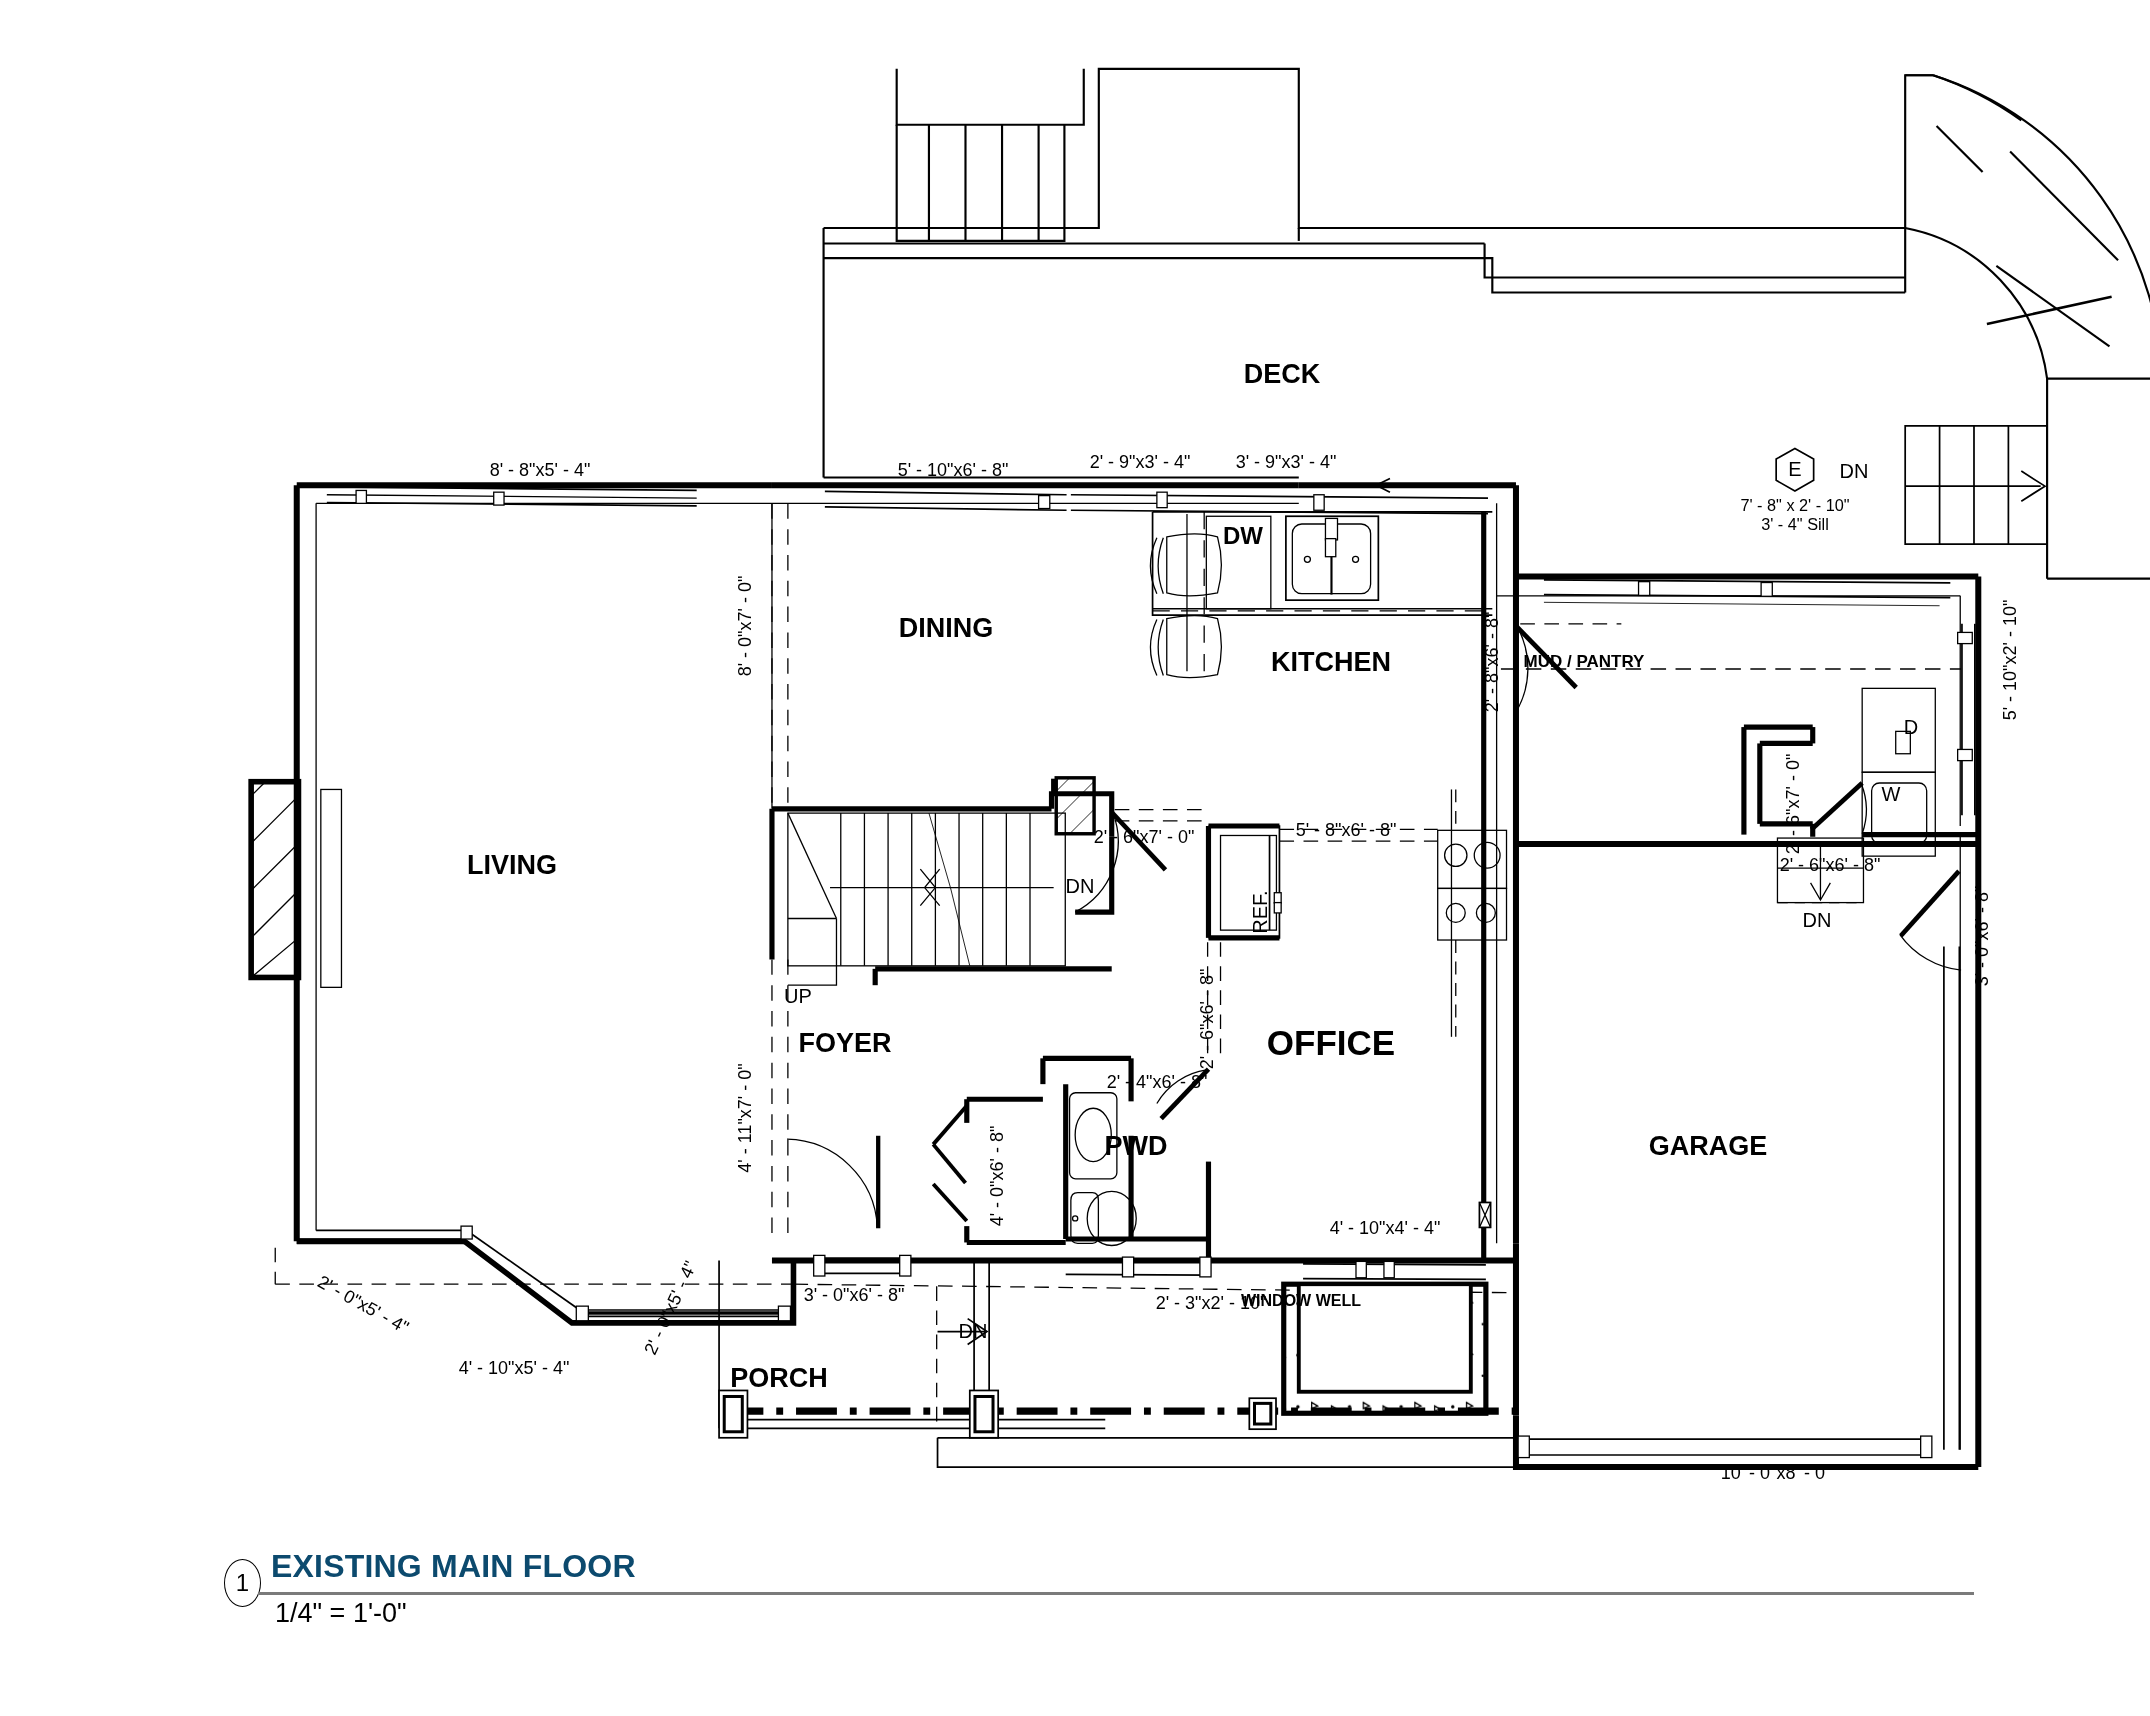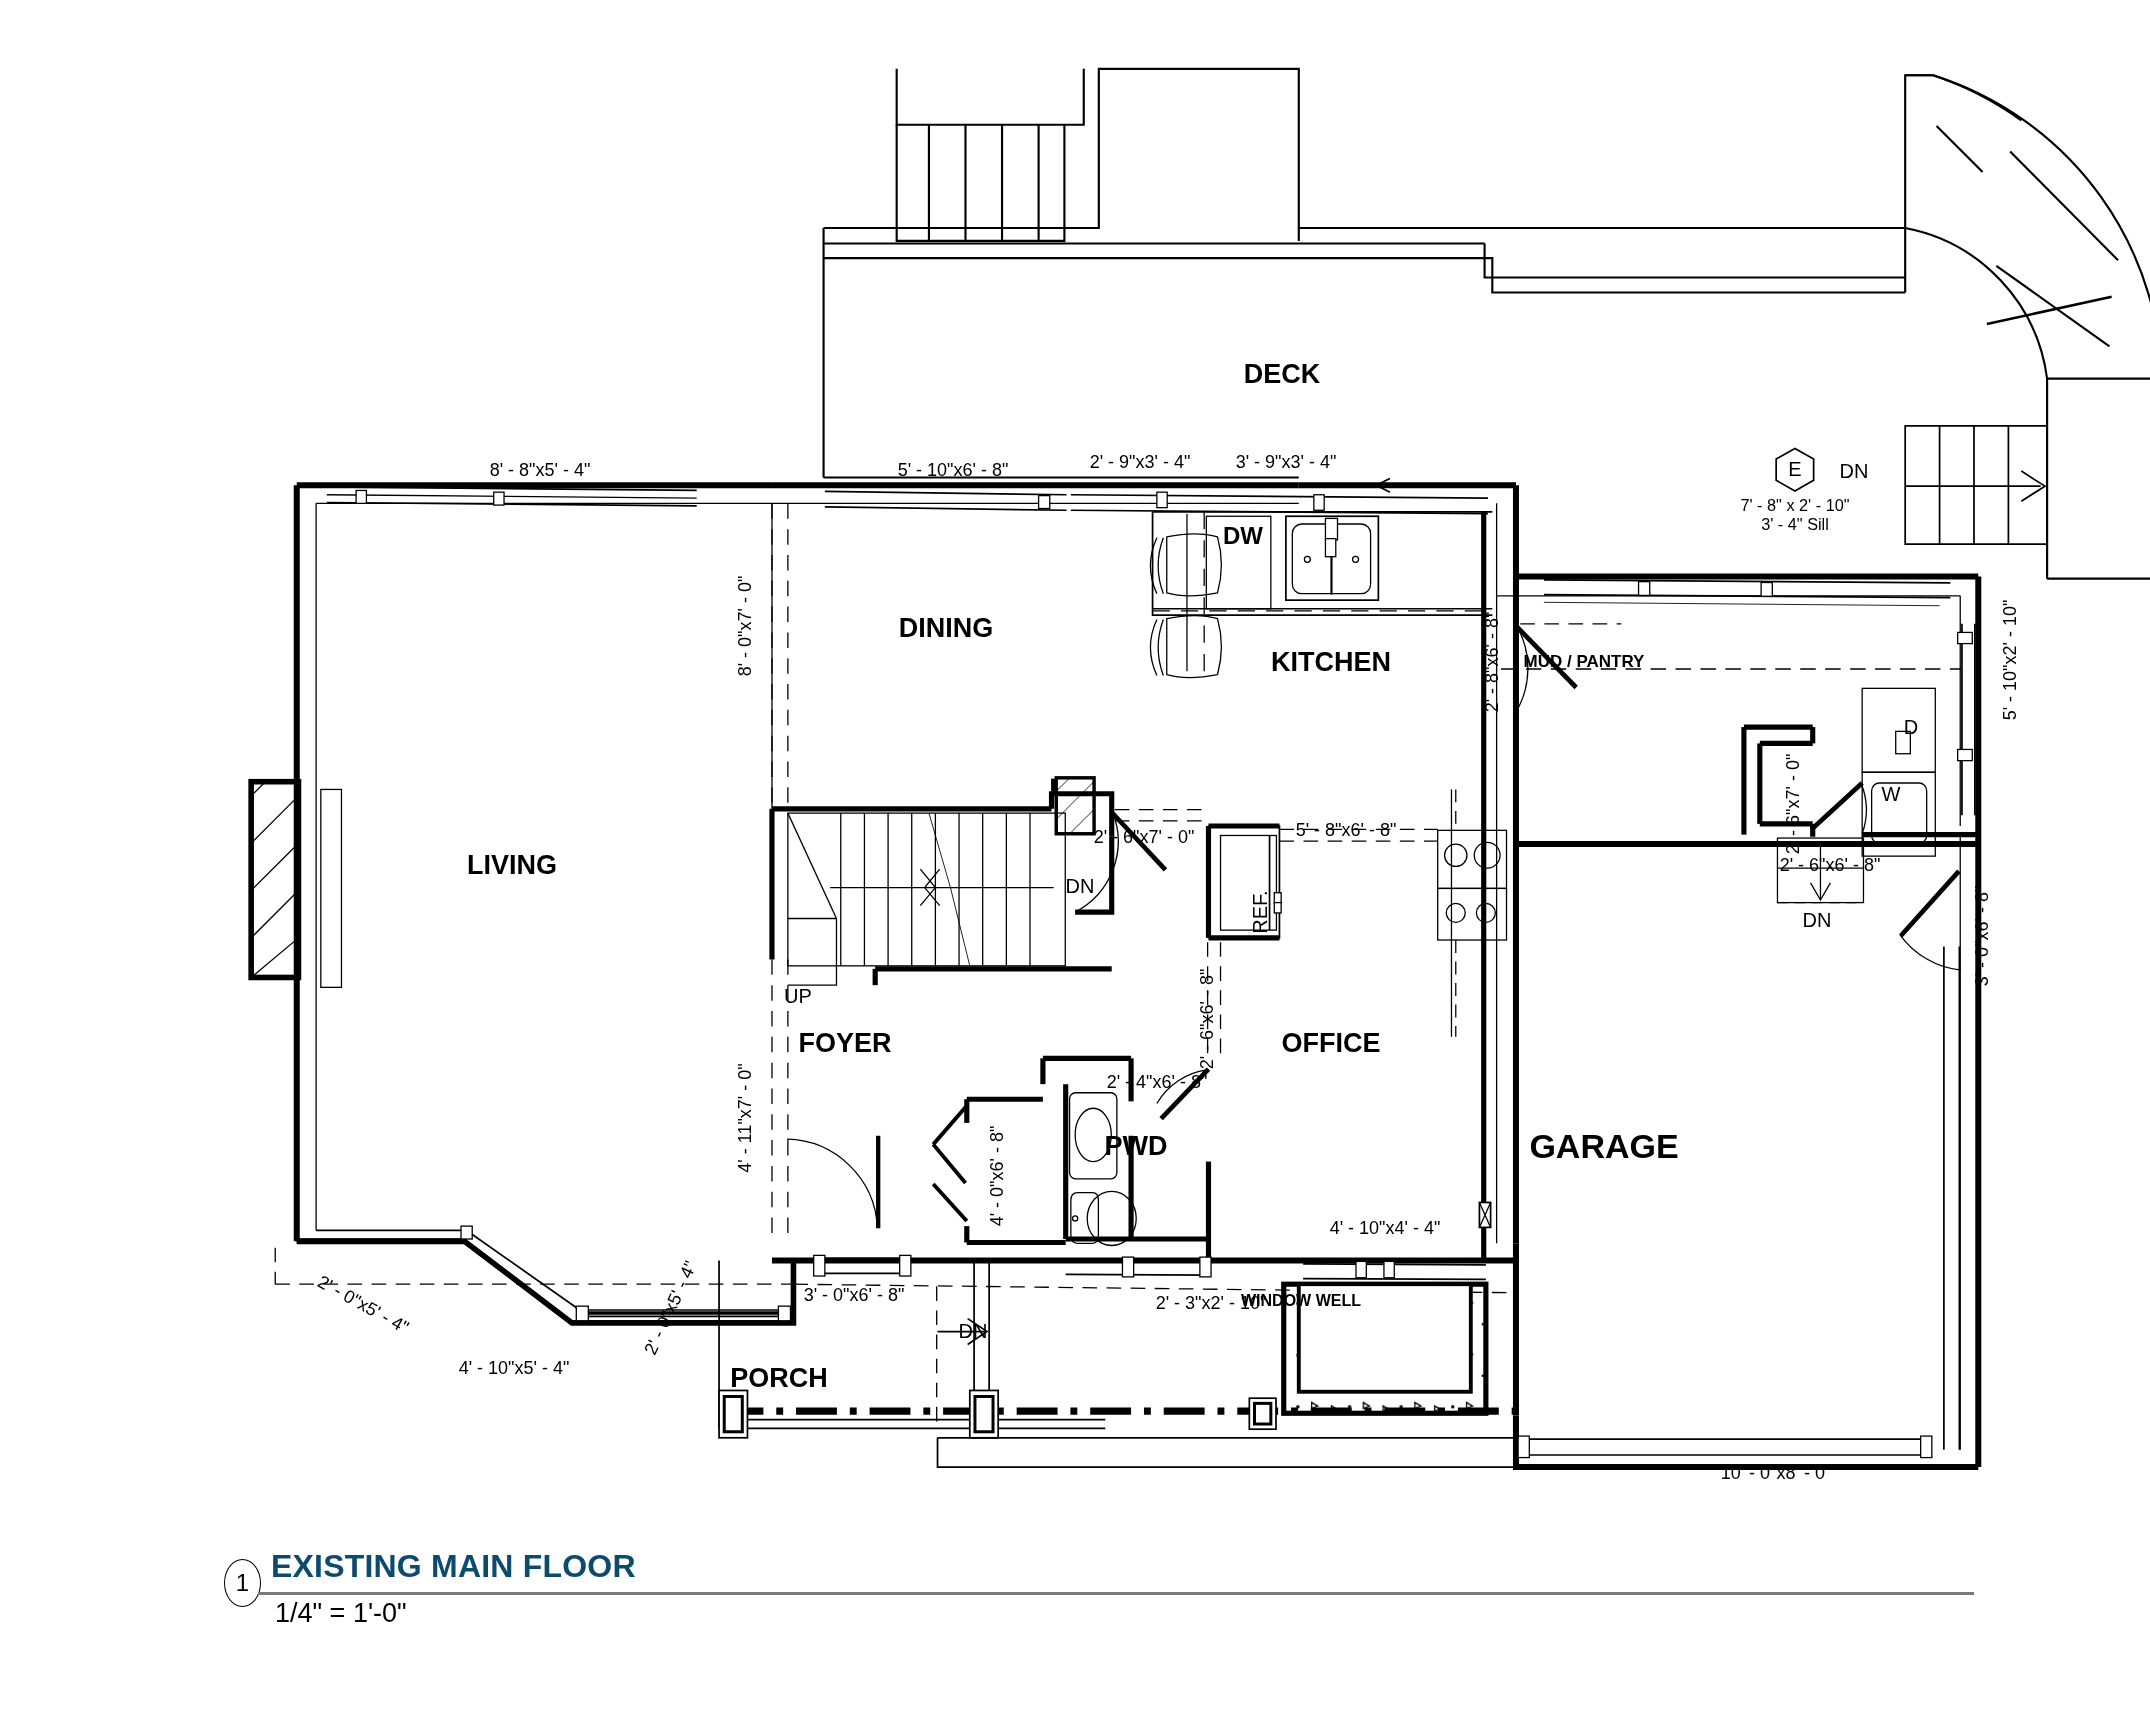--- a/index.html
+++ b/index.html
@@ -472,23 +472,23 @@
     </g>
   </svg>
 
   <div id="textlayer">
       <div class="lbl room" style="left: 1282px; top: 374px; font-size: 27px; font-weight: 700; transform: translate(-50%, -50%);">DECK</div>
       <div class="lbl room" style="left: 946px; top: 628px; font-size: 27px; font-weight: 700; transform: translate(-50%, -50%);">DINING</div>
       <div class="lbl room" style="left: 1331px; top: 662px; font-size: 27px; font-weight: 700; transform: translate(-50%, -50%);">KITCHEN</div>
       <div class="lbl room" style="left: 1584px; top: 662px; font-size: 17px; font-weight: 700; transform: translate(-50%, -50%);">MUD / PANTRY</div>
       <div class="lbl room" style="left: 512px; top: 865px; font-size: 27px; font-weight: 700; transform: translate(-50%, -50%);">LIVING</div>
       <div class="lbl room" style="left: 845px; top: 1043px; font-size: 27px; font-weight: 700; transform: translate(-50%, -50%);">FOYER</div>
-      <div class="lbl room" style="left: 1331px; top: 1043px; font-size: 27px; font-weight: 700; transform: translate(-50%, -50%); text-align: right;">OFFICE</div>
+      <div class="lbl room" style="left: 1331px; top: 1043px; font-size: 35px; font-weight: 700; transform: translate(-50%, -50%); text-align: right;">OFFICE</div>
       <div class="lbl room" style="left: 1136px; top: 1146px; font-size: 27px; font-weight: 700; transform: translate(-50%, -50%);">PWD</div>
-      <div class="lbl room" style="left: 1604px; top: 1146px; font-size: 34px; font-weight: 700; transform: translate(-50%, -50%);">GARAGE</div>
+      <div class="lbl room" style="left: 1708px; top: 1146px; font-size: 27px; font-weight: 700; transform: translate(-50%, -50%);">GARAGE</div>
       <div class="lbl room" style="left: 779px; top: 1378px; font-size: 27px; font-weight: 700; transform: translate(-50%, -50%);">PORCH</div>
       <div class="lbl room" style="left: 1301px; top: 1301px; font-size: 16px; font-weight: 700; transform: translate(-50%, -50%);">WINDOW WELL</div>
       <div class="lbl" style="left: 1243px; top: 536px; font-size: 24px; font-weight: 700; transform: translate(-50%, -50%);">DW</div>
       <div class="lbl" style="left: 1260px; top: 912px; font-size: 20px; font-weight: 400; transform: translate(-50%, -50%) rotate(-90deg);">REF.</div>
       <div class="lbl" style="left: 1891px; top: 794px; font-size: 20px; font-weight: 400; transform: translate(-50%, -50%);">W</div>
       <div class="lbl" style="left: 1911px; top: 727px; font-size: 20px; font-weight: 400; transform: translate(-50%, -50%);">D</div>
       <div class="lbl" style="left: 798px; top: 996px; font-size: 20px; font-weight: 400; transform: translate(-50%, -50%);">UP</div>
       <div class="lbl" style="left: 1080px; top: 886px; font-size: 20px; font-weight: 400; transform: translate(-50%, -50%);">DN</div>
       <div class="lbl" style="left: 1854px; top: 471px; font-size: 20px; font-weight: 400; transform: translate(-50%, -50%);">DN</div>
       <div class="lbl" style="left: 1817px; top: 920px; font-size: 20px; font-weight: 400; transform: translate(-50%, -50%);">DN</div>

